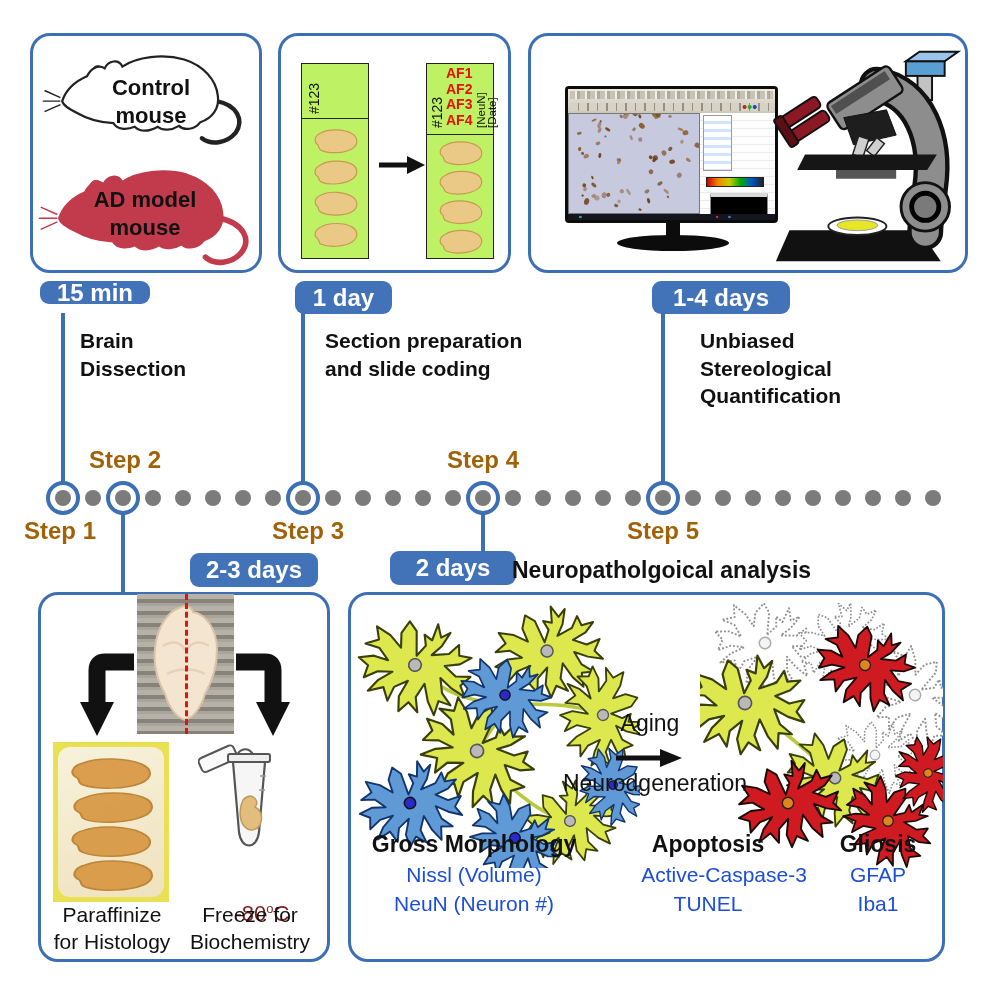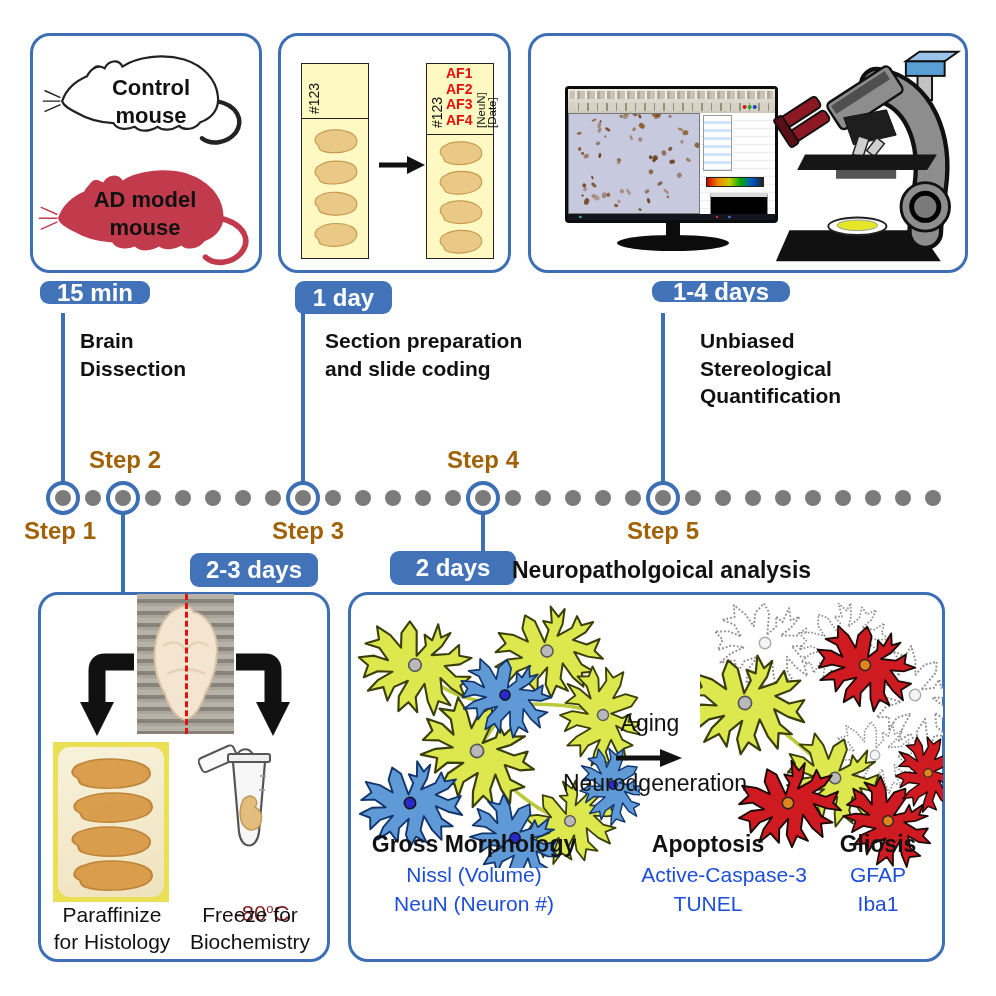--- a/index.html
+++ b/index.html
@@ -24,21 +24,21 @@
   .mouse-w .body{fill:#fff;stroke:#222;stroke-width:2.5px;}
   .mouse-w .tail{fill:none;stroke:#222;stroke-width:5px;stroke-linecap:round;}
   .mouse-w .whisk{stroke:#222;stroke-width:1.6px;}
   .mouse-w .ear{fill:#333;stroke:#222;}
   .mouse-r .body{fill:#c13b4c;stroke:#c13b4c;stroke-width:2.5px;}
   .mouse-r .tail{fill:none;stroke:#c13b4c;stroke-width:6px;stroke-linecap:round;}
   .mouse-r .whisk{stroke:#c13b4c;stroke-width:1.6px;}
   .mouse-r .ear{fill:#c13b4c;stroke:#c13b4c;}
   .mouselab{position:absolute;font-size:22px;font-weight:bold;text-align:center;line-height:1.25;color:#111;transform:translateX(-50%);}
   
-  .slide{position:absolute;width:68px;height:196px;background:#fef9c3;border:1.8px solid #222;box-sizing:border-box;padding-left:36px;}
+  .slide{position:absolute;width:68px;height:196px;background:#bef264;border:1.8px solid #222;box-sizing:border-box;padding-left:36px;}
   .slide .labelzone{position:absolute;left:0;right:0;top:0;border-bottom:1.8px solid #222;}
   .vtext{position:absolute;transform:rotate(-90deg);transform-origin:left top;white-space:nowrap;font-size:14px;color:#111;}
   .afcol{position:absolute;color:#e8100c;font-size:14px;font-weight:bold;line-height:1.12;}
   
   .brainphoto{position:absolute;left:137px;top:594px;width:97px;height:140px;
       background:repeating-linear-gradient(180deg,#b6b2a8 0 5px,#87837a 5px 9px,#a9a59b 9px 12px);overflow:hidden;}
   .midline{position:absolute;left:48px;top:0;height:140px;border-left:3.5px dashed #e01212;}
   .parablock{position:absolute;left:53px;top:742px;width:116px;height:160px;background:#e9e054;}
   .parainner{position:absolute;left:5px;top:5px;right:5px;bottom:5px;border-radius:12px;
       background:linear-gradient(160deg,#f8f2dc,#efe2bd);}
@@ -256,21 +256,21 @@
     <rect x="86" y="100" width="11" height="20" transform="rotate(18 91 110)" fill="#cfcfcf" stroke="#222" stroke-width="1.5"></rect>
     <rect x="102" y="102" width="10" height="17" transform="rotate(38 107 110)" fill="#cfcfcf" stroke="#222" stroke-width="1.5"></rect>
     <polygon points="34,118 170,118 160,134 26,134" fill="#161616"></polygon>
     <rect x="66" y="134" width="62" height="9" fill="#555"></rect>
     <circle cx="158" cy="172" r="25" fill="#8d8d8d" stroke="#111" stroke-width="3"></circle>
     <circle cx="158" cy="172" r="14" fill="#7a7a7a" stroke="#000" stroke-width="5"></circle>
   </svg>
 
   <div class="badge" style="left:40px;top:281px;width:110px;height:23px;">15 min</div>
   <div class="badge" style="left:295px;top:281px;width:97px;height:33px;">1 day</div>
-  <div class="badge" style="left:652px;top:281px;width:138px;height:21px;">1-4 days</div>
+  <div class="badge" style="left:652px;top:281px;width:138px;height:33px;">1-4 days</div>
 
   <div class="stitle preline" style="left:80px;top:327px;">Brain
 Dissection</div>
   <div class="stitle preline" style="left:325px;top:327px;">Section preparation
 and slide coding</div>
   <div class="stitle preline" style="left:700px;top:327px;">Unbiased
 Stereological
 Quantification</div>
 
   <div class="vline" style="left:60.75px;top:313px;height:170px;"></div>

